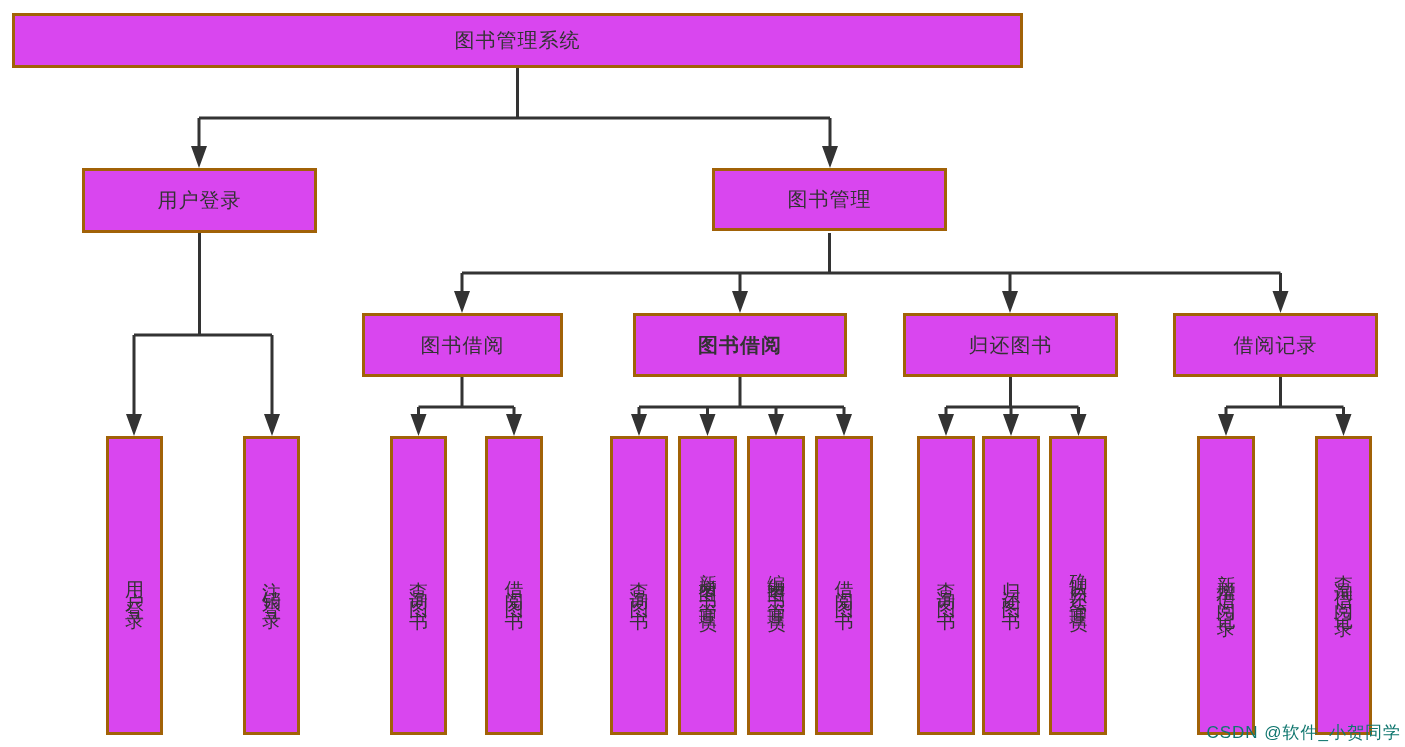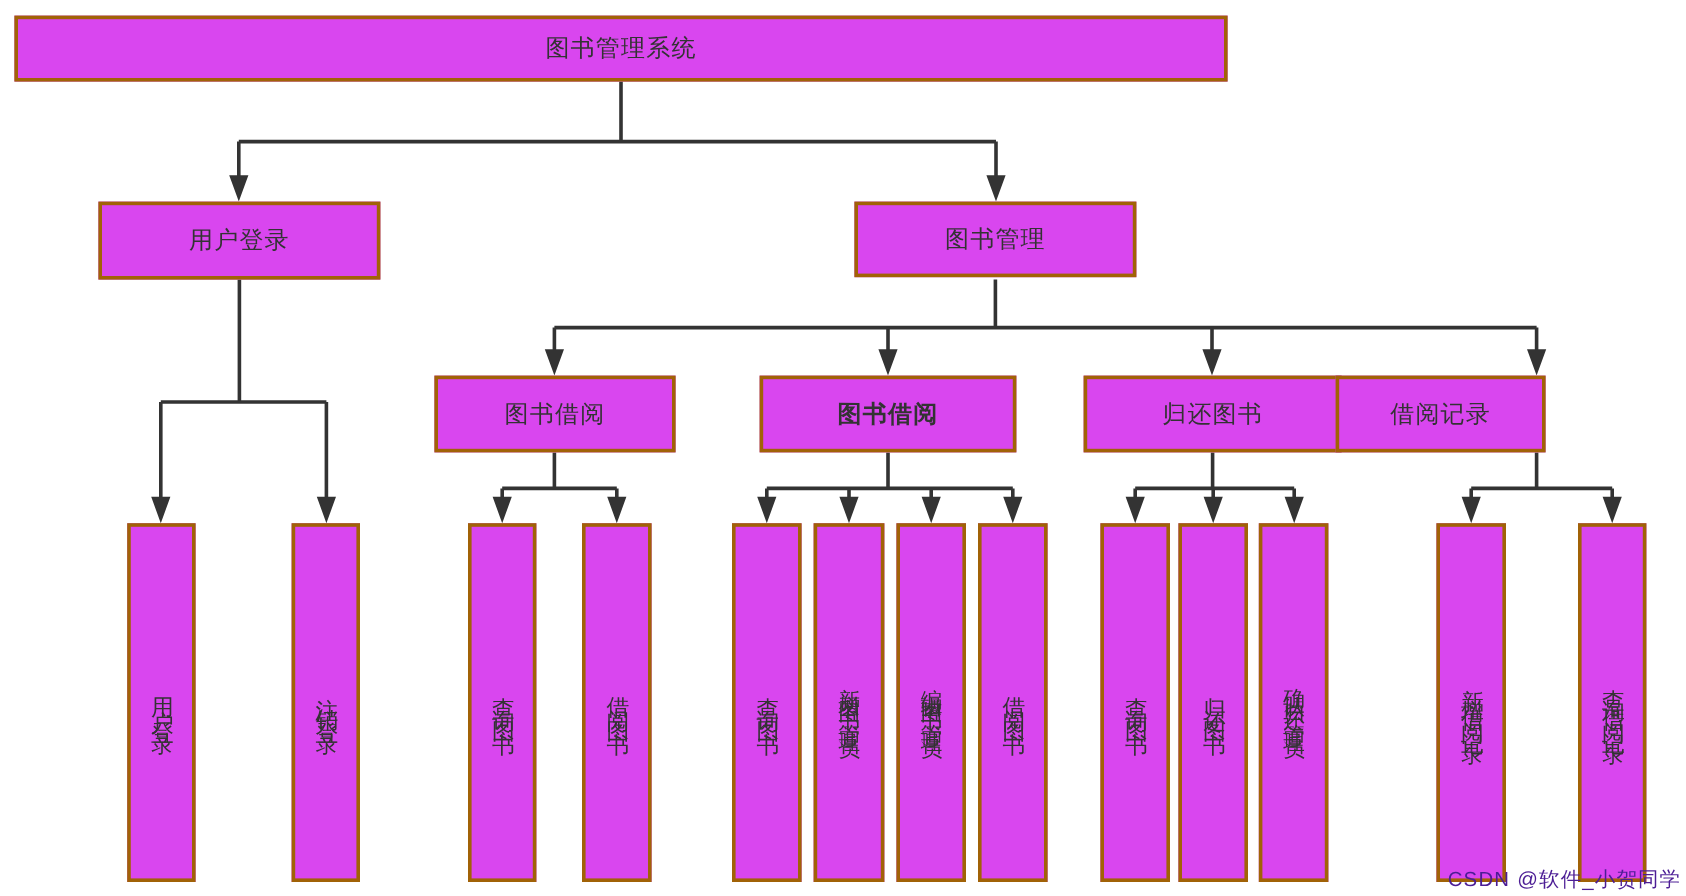--- a/index.html
+++ b/index.html
@@ -35,33 +35,33 @@
     letter-spacing: 10px;
     color: #333333;
   }
   .leaf span.long  { letter-spacing: 6px; font-size: 18px; }
   .leaf span.med   { letter-spacing: 9px; }
   #watermark {
     position: absolute;
     right: 4px;
     bottom: 3px;
     font-size: 17px;
-    color: #4c1d95;
+    color: #0f766e;
     letter-spacing: 1px;
     white-space: nowrap;
   }
 
   
   #node-root { left: 12px;  top: 13px;  width: 1011px; height: 55px; }
   #node-l2-0 { left: 82px;  top: 168px; width: 235px;  height: 65px; }
   #node-l2-1 { left: 712px; top: 168px; width: 235px;  height: 63px; }
   #node-l3-0 { left: 362px;  top: 313px; width: 201px; height: 64px; }
   #node-l3-1 { left: 633px;  top: 313px; width: 214px; height: 64px; font-weight: bold; }
   #node-l3-2 { left: 903px;  top: 313px; width: 215px; height: 64px; }
-  #node-l3-3 { left: 1113px; top: 313px; width: 175px; height: 64px; }
+  #node-l3-3 { left: 1173px; top: 313px; width: 205px; height: 64px; }
   .leaf { top: 436px; height: 299px; }
   #leaf-0  { left: 106px;  width: 57px; }
   #leaf-1  { left: 243px;  width: 57px; }
   #leaf-2  { left: 390px;  width: 57px; }
   #leaf-3  { left: 485px;  width: 58px; }
   #leaf-4  { left: 610px;  width: 58px; }
   #leaf-5  { left: 678px;  width: 59px; }
   #leaf-6  { left: 747px;  width: 58px; }
   #leaf-7  { left: 815px;  width: 58px; }
   #leaf-8  { left: 917px;  width: 58px; }

